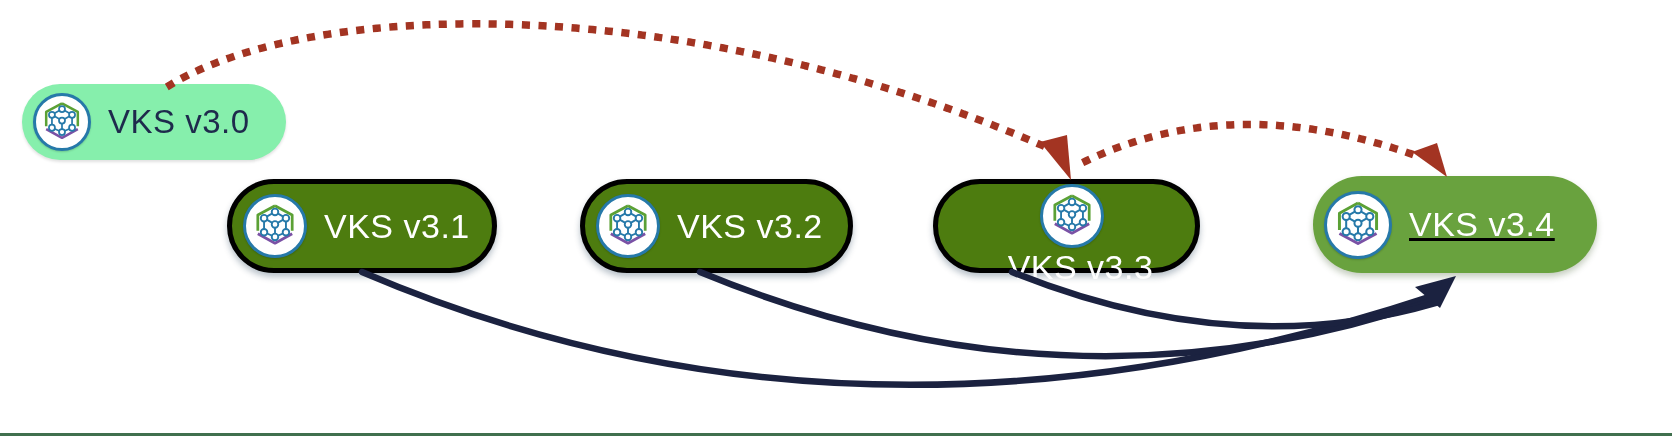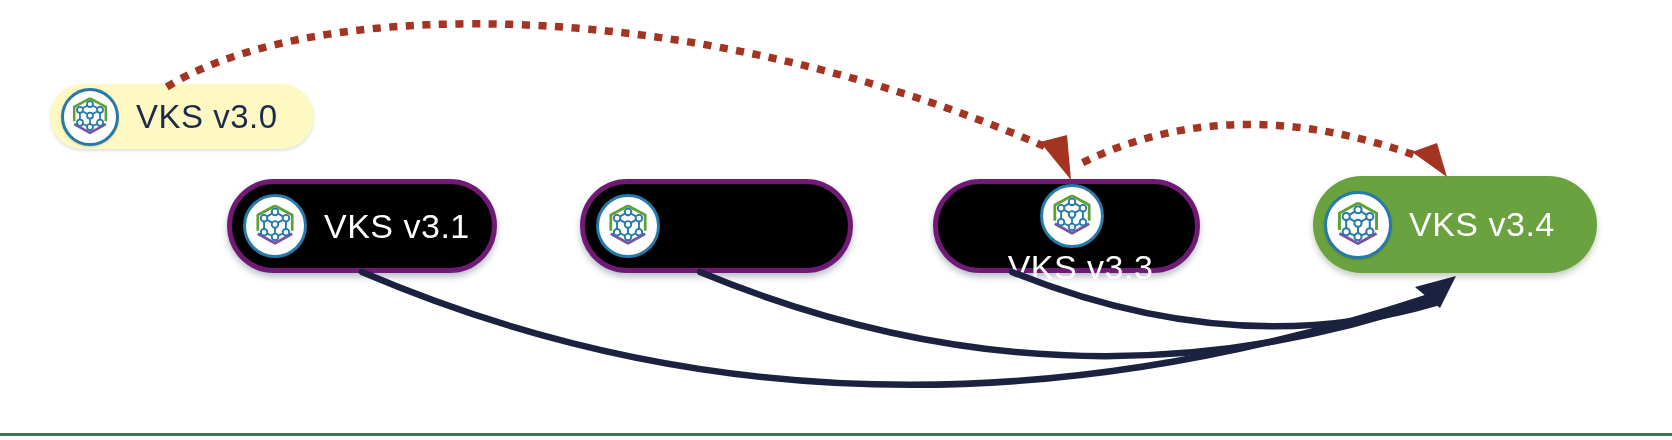--- a/index.html
+++ b/index.html
@@ -28,42 +28,43 @@
     box-sizing:border-box;
     box-shadow:0 1px 2px rgba(0,0,0,.18);
   }
   .node .label{
     margin-left:17px;
     white-space:nowrap;
     letter-spacing:.5px;
   }
   
   .node-v30{
-    left:50px;top:84px;width:264px;height:65px;
-    background:#fef9c3;
+    left:22px;top:84px;width:264px;height:76px;
+    background:#86efac;
     box-shadow:0 2px 3px rgba(0,0,0,.12);
   }
   .node-v30 .icon-circle{width:58px;height:58px;}
   .node-v30 .label{font-size:33px;color:#1e2a4c;}
   
   .node-blue{
-    background:#000000;
-    border:5px solid #701a75;
+    background:#4d7c0f;
+    border:5px solid #000000;
     box-shadow:0 4px 6px rgba(20,50,75,.30);
   }
   .node-blue .icon-circle{width:64px;height:64px;}
   .node-blue .label{font-size:34px;color:#ffffff;}
   .node-v31{left:227px;top:179px;width:270px;height:94px;}
   .node-v32{left:580px;top:179px;width:273px;height:94px;}
   .node-v33{left:933px;top:179px;width:267px;height:94px;flex-direction:column;}
   
   .node-v34{
     left:1313px;top:176px;width:284px;height:97px;
     background:#69a23e;
     box-shadow:0 4px 6px rgba(50,80,30,.28);
+    text-decoration:underline;
   }
   .node-v34 .icon-circle{width:68px;height:68px;}
   .node-v34 .label{font-size:34px;color:#ffffff;}
 
   #edges{
     position:absolute;left:0;top:0;width:1672px;height:440px;
     z-index:5;pointer-events:none;
   }
   .edge-dotted{
     fill:none;
@@ -162,20 +163,21 @@
           <circle cx="32" cy="14" r="4.2"></circle>
             <circle cx="18" cy="22" r="4.2"></circle>
             <circle cx="46" cy="22" r="4.2"></circle>
           <circle cx="32" cy="30" r="4.2"></circle>
             <circle cx="18" cy="40" r="4.2"></circle>
             <circle cx="46" cy="40" r="4.2"></circle>
           <circle cx="32" cy="46" r="4.2"></circle>
         </g>
       </svg>
     </span>
+    <span class="label">VKS v3.2</span>
   </div>
 
   <div class="node node-blue node-v33">
     <span class="icon-circle">
       <svg width="50" height="50" viewBox="0 0 64 64">
         <path d="M32 6 L54 18 L54 38 M32 6 L10 18 L10 38" fill="none" stroke="#5ba135" stroke-width="3.5" stroke-linejoin="round"></path>
         <path d="M10 42 L32 54 L54 42" fill="none" stroke="#7a51a5" stroke-width="3.5" stroke-linejoin="round"></path>
         <g stroke="#2679a9" stroke-width="2.4" fill="none">
           <path d="M32 14 L18 22 M32 14 L46 22 M18 22 L32 30 M46 22 L32 30 M18 22 L18 40 M46 22 L46 40 M32 30 L32 46 M18 40 L32 46 M46 40 L32 46"></path>
         </g>

